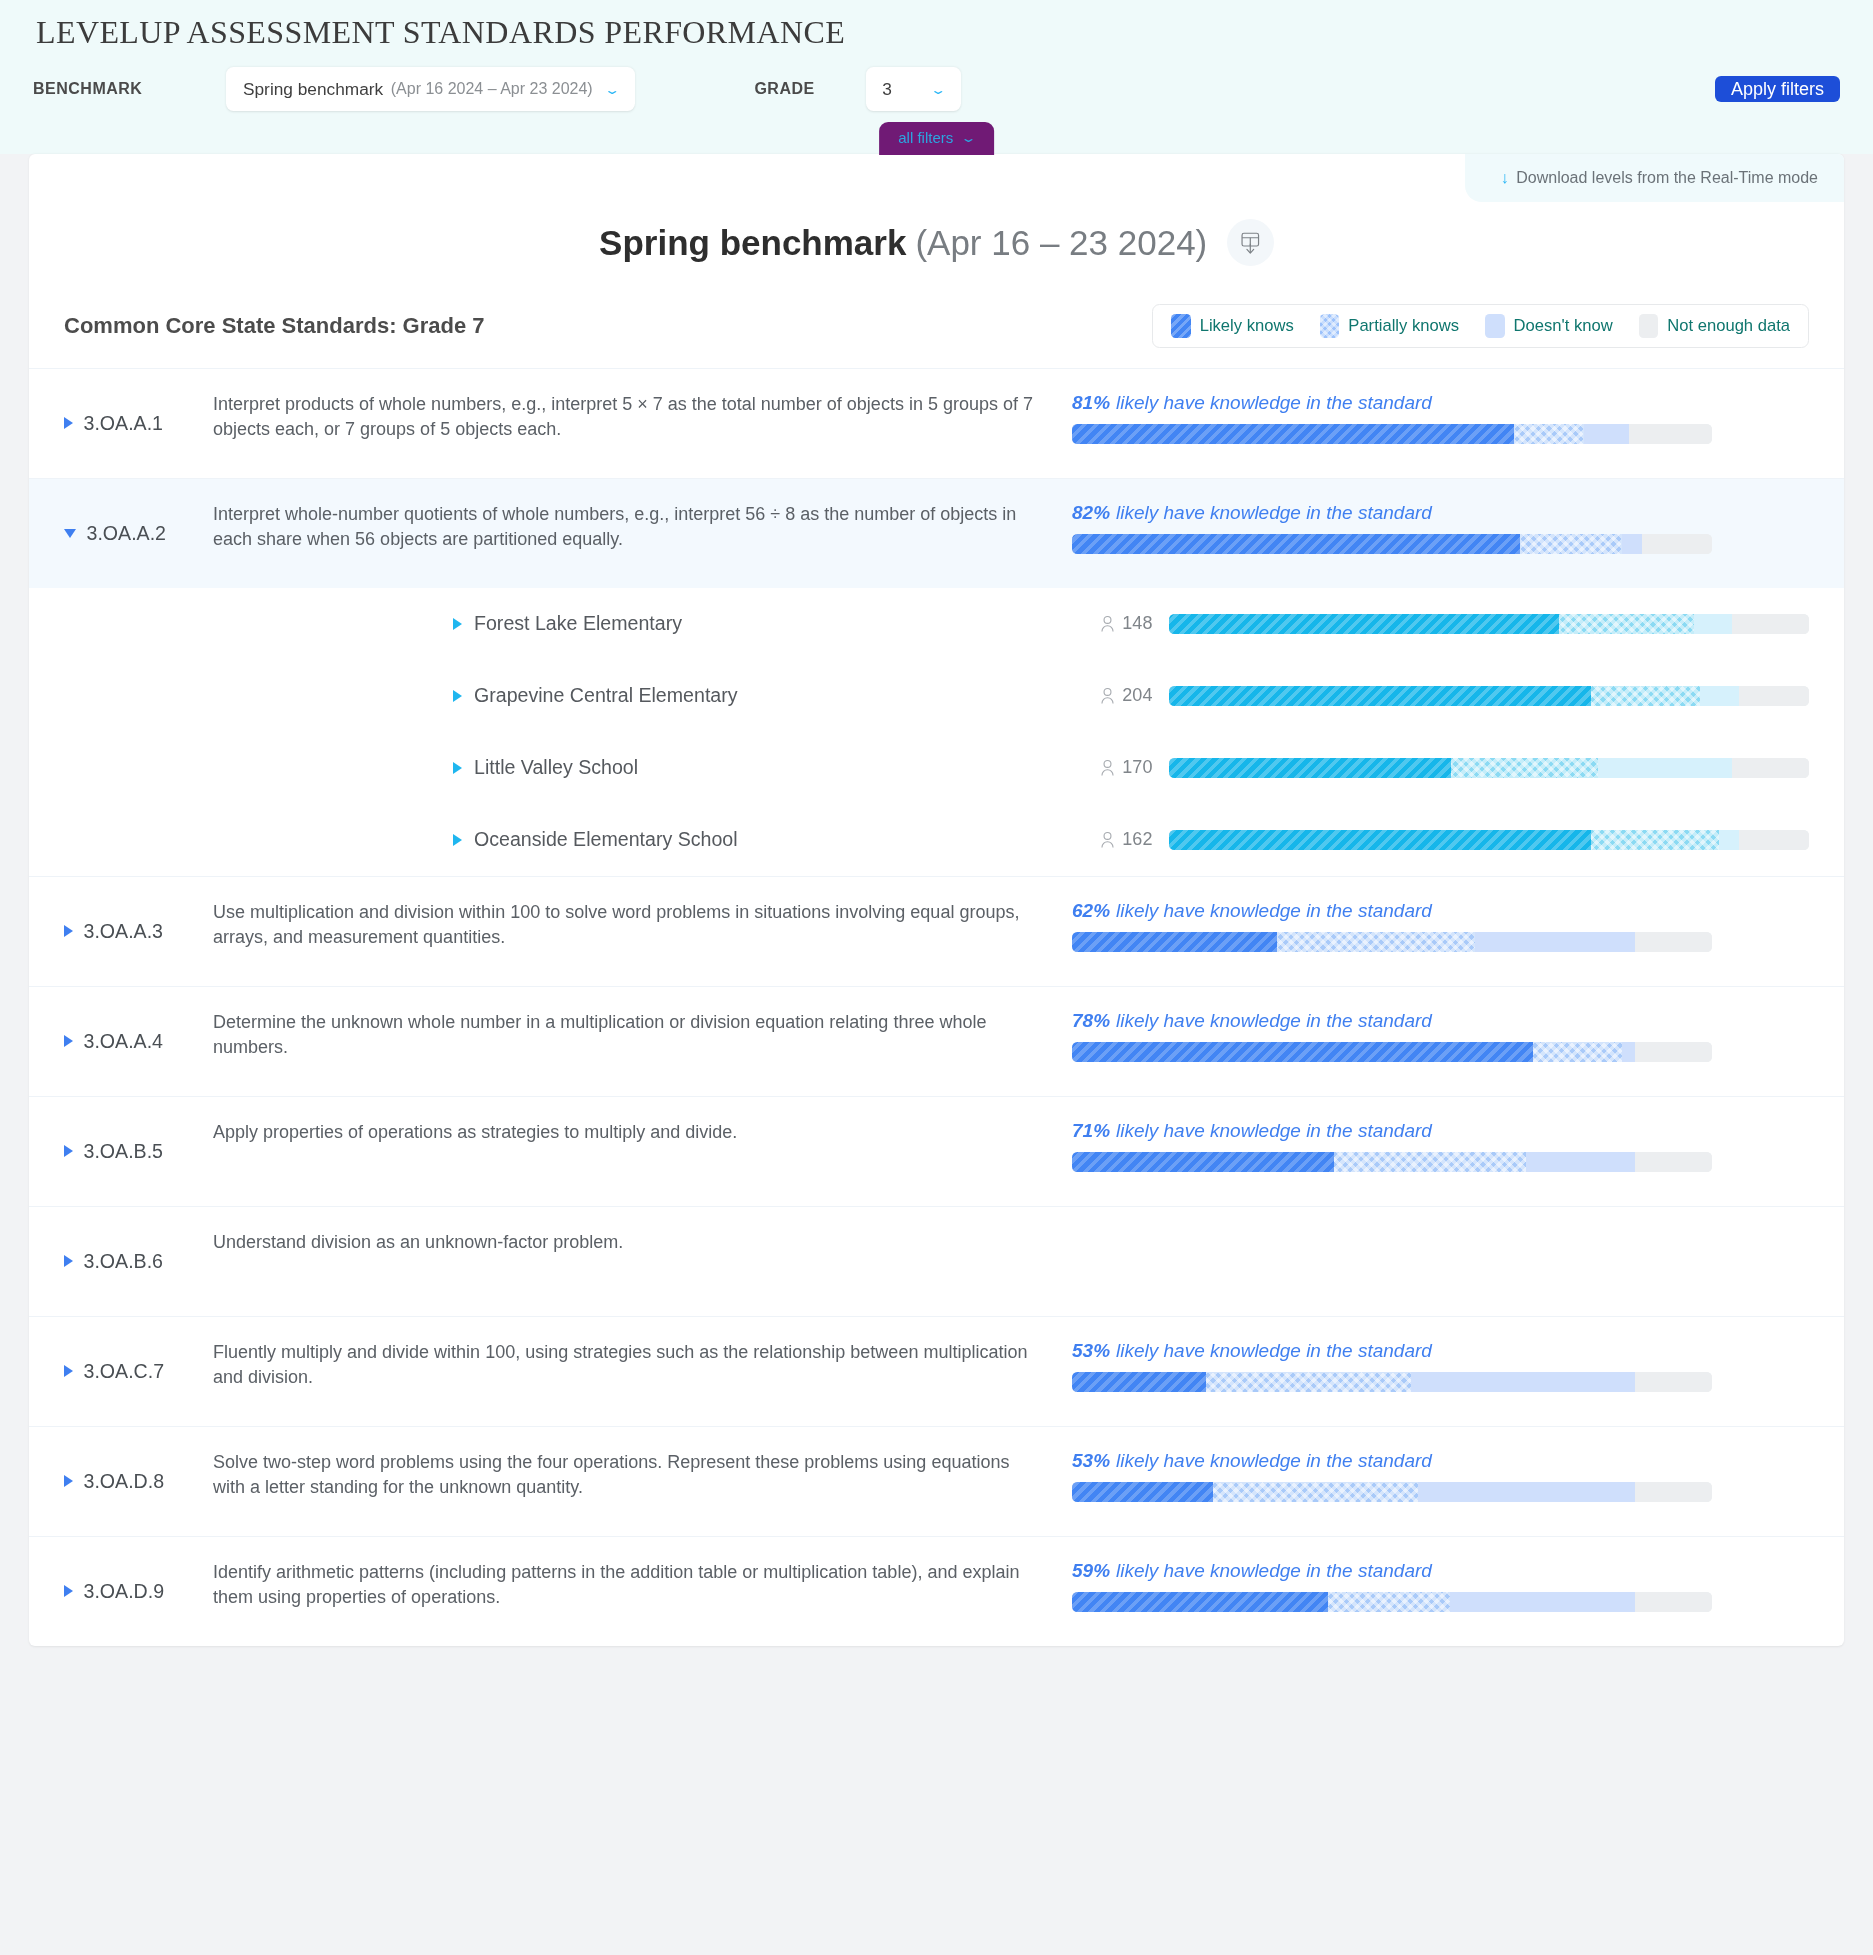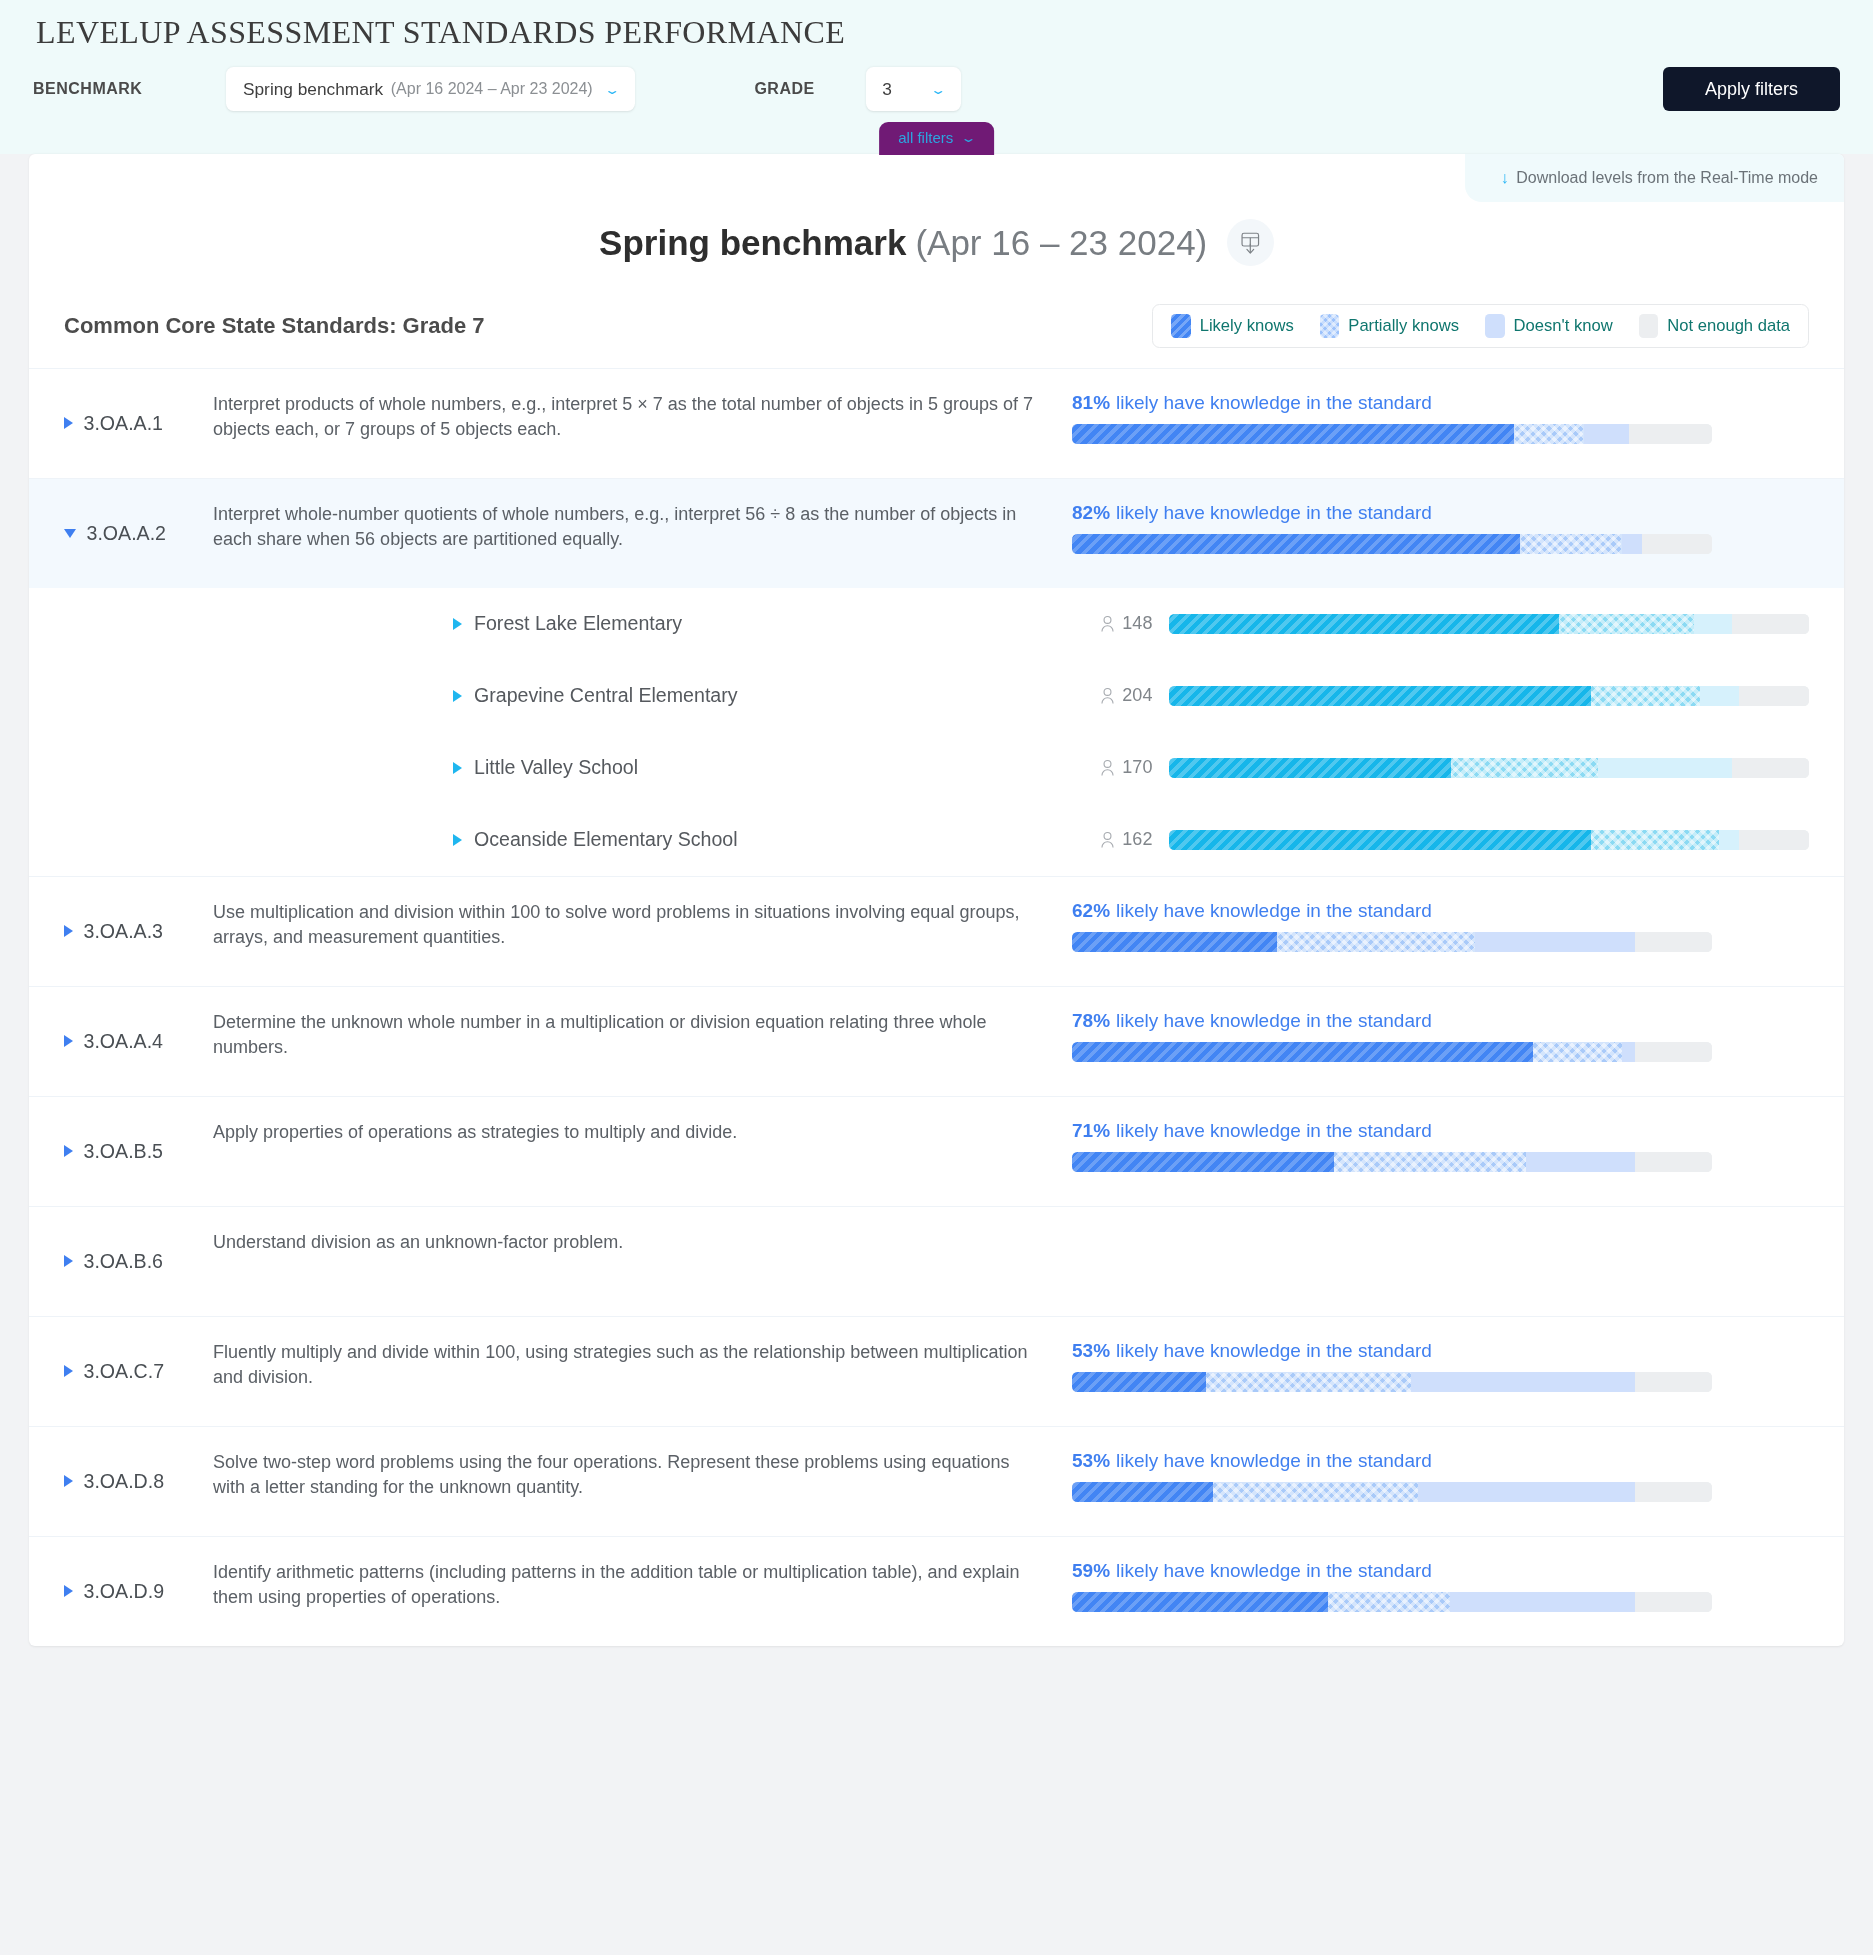--- a/index.html
+++ b/index.html
@@ -55,26 +55,26 @@
     color: #29b6f6;
     font-size: 15px;
     line-height: 1;
     transform: scaleX(1.35) scaleY(.8);
   }
   .bm-select { margin-left: 84px; min-width: 279px; }
   .grade-label { margin-left: 119px; }
   .grade-select { margin-left: 51px; width: 95px; justify-content: space-between; }
   .apply-btn {
     margin-left: auto;
-    background: #0f172a;
+    background: #1d4ed8;
     color: #ffffff;
     border: none;
     border-radius: 6px;
-    height: 44px;
-    padding: 0 42px;
+    height: 26px;
+    padding: 0 16px;
     font-size: 18px;
     font-family: "Liberation Sans", sans-serif;
     cursor: pointer;
   }
   .allfilters-tab {
     position: absolute;
     left: 50%;
     transform: translateX(-50%);
     bottom: -0.8px;
     background: #701a75;
@@ -184,21 +184,21 @@
   .std-code { font-size: 19.6px; color: #4a4f54; white-space: nowrap; }
   .std-desc {
     flex: 1;
     font-size: 18px;
     line-height: 1.42;
     color: #5b6066;
     padding-right: 39px;
     max-width: 859px;
   }
   .std-metric { width: 640px; flex-shrink: 0; }
-  .metric-line { margin-bottom: 10.5px; }
+  .metric-line { margin-bottom: 10.5px; font-style: italic; }
   .metric-pct { font-size: 19px; font-weight: 700; color: #3f7ff0; }
   .metric-txt { font-size: 19px; color: #3f7ff0; margin-left: 6px; }
 
   .bar {
     display: flex;
     height: 19.6px;
     border-radius: 5.3px;
     overflow: hidden;
     background: #eceef0;
     width: 100%;

